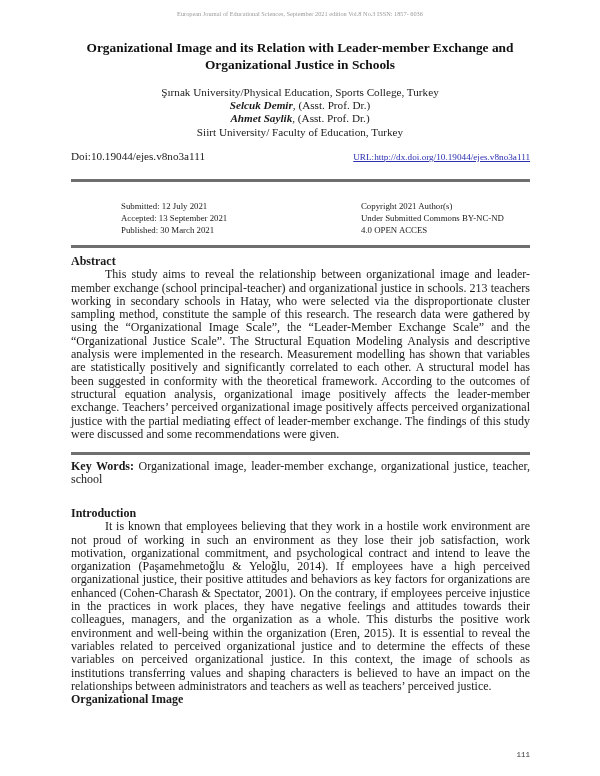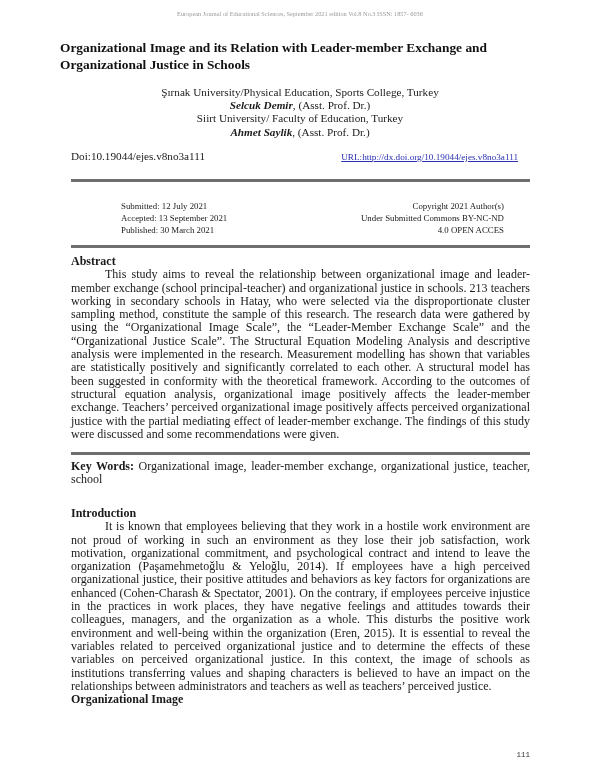--- a/index.html
+++ b/index.html
@@ -7,45 +7,45 @@
     width: 600px; height: 776px; position: relative; overflow: hidden;
     font-family: "Liberation Serif", "DejaVu Serif", serif;
     color: #1a1a1a;
   }
   .abs { position: absolute; }
   .running-header {
     top: 10px; left: 0; width: 600px; text-align: center;
     font-size: 6.3px; color: #9a9a9a; letter-spacing: 0;
   }
   .title {
-    top: 40px; left: 60px; width: 480px; 
+    top: 40px; left: 60px; width: 480px; text-align: center;
     font-weight: bold; font-size: 13.4px; line-height: 16.5px; color: #111;
   }
   .authors {
     top: 86px; left: 60px; width: 480px; text-align: center;
     font-size: 11.2px; line-height: 13.2px;
   }
   .authors .name { font-weight: bold; font-style: italic; }
   .doi-row {
     top: 150px; left: 71px; width: 459px; height: 14px;
     font-size: 11.2px; line-height: 13px;
   }
   .doi-left { position: absolute; left: 0; top: 0; }
   .doi-right {
-    position: absolute; right: 12px; top: 1px; font-size: 9.2px;
+    position: absolute; right: 0; top: 1px; font-size: 9.2px;
     color: #2b2fb0; text-decoration: underline;
   }
   .rule {
     left: 71px; width: 459px; height: 3px; background: #6f6f6f;
   }
   .pubinfo {
     top: 200px; left: 77px; width: 453px; font-size: 8.8px; line-height: 12px;
   }
   .pubinfo .col-left { position: absolute; left: 0; top: 0; margin-left: 44px; }
-  .pubinfo .col-right { position: absolute; left: 284px; top: 0; text-align: right; }
+  .pubinfo .col-right { position: absolute; left: 284px; top: 0; }
   .section {
     left: 71px; width: 459px; font-size: 12px; line-height: 13.3px;
     text-align: justify;
   }
   .heading { font-weight: bold; display: block; }
   .para { text-indent: 34px; margin: 0; }
   .kw-label { font-weight: bold; }
   .pagenum {
     top: 751px; left: 500px; width: 30px; text-align: right;
     font-family: Liberation Mono, monospace; font-size: 7.5px; color: #333;
@@ -56,24 +56,24 @@
 
 <div class="abs running-header">European Journal of Educational Sciences, September 2021 edition Vol.8 No.3 ISSN: 1857- 6036</div>
 
 <div class="abs title">Organizational Image and its Relation with Leader-member Exchange and Organizational Justice in Schools</div>
 
 <div class="abs authors">
   <div>Şırnak University/Physical Education, Sports College, Turkey</div>
   <div>
     <span class="name">Selcuk Demir</span><span>, (Asst. Prof. Dr.)</span>
   </div>
-  <div>Siirt University/ Faculty of Education, Turkey</div>
   <div>
     <span class="name">Ahmet Saylik</span><span>, (Asst. Prof. Dr.)</span>
   </div>
+  <div>Siirt University/ Faculty of Education, Turkey</div>
 </div>
 
 <div class="abs doi-row">
   <span class="doi-left">Doi:10.19044/ejes.v8no3a111</span>
   <span class="doi-right">URL:http://dx.doi.org/10.19044/ejes.v8no3a111</span>
 </div>
 
 <div class="abs rule" style="top:179px;"></div>
 
 <div class="abs pubinfo">

